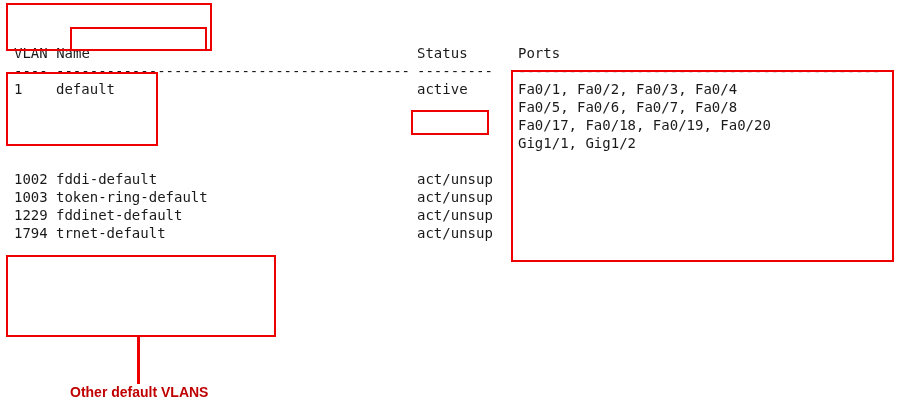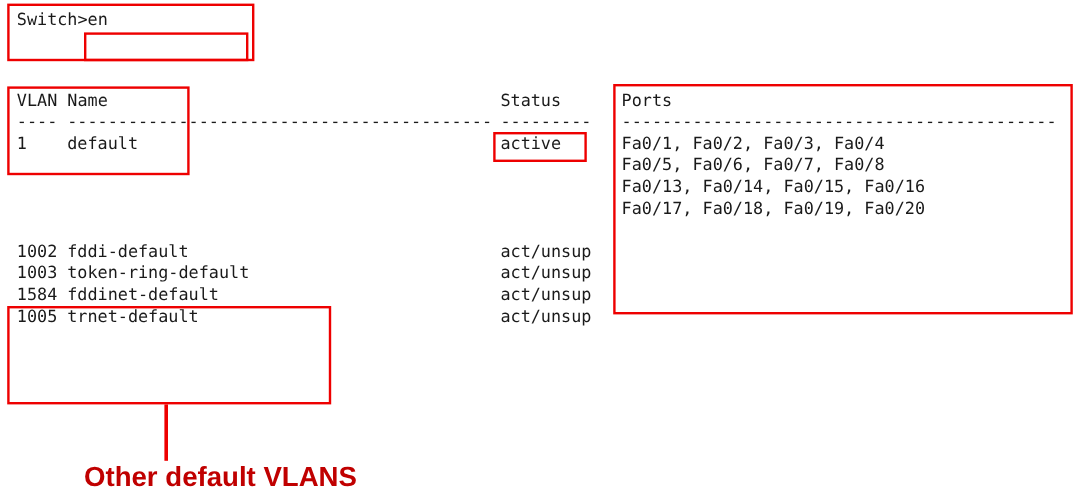--- a/index.html
+++ b/index.html
@@ -13,52 +13,51 @@
   }
   .stage { position: absolute; inset: 0; }
   .terminal {
     position: absolute;
     left: 14px;
     top: 8px;
     font-size: 14px;
     line-height: 18px;
   }
   .t-line { position: relative; height: 18px; white-space: pre; }
-  .abs { position: absolute; top: 13px; }
+  .abs { position: absolute; top: 0; }
   .col-vlan   { left: 0; }
   .col-name   { left: 42px; }
   .col-status { left: 403px; }
   .col-ports  { left: 504px; }
   .rbox {
     position: absolute;
     border: 2px solid var(--annotation-red, #ee0000);
     pointer-events: none;
   }
   .vline {
     position: absolute;
     width: 3px;
     background: var(--annotation-red, #ee0000);
   }
   .caption {
     position: absolute;
     font-family: "Liberation Sans", sans-serif;
     font-weight: bold;
-    font-size: 23px;
+    font-size: 14px;
     color: var(--caption-red, #c00000);
     white-space: nowrap;
   }
 </style>
 </head>
 <body>
 
 <div class="stage">
 
   <div class="terminal">
 
-    <div class="t-line">Switch&gt;en</div>
 
 
     <div class="t-line"></div>
     <div class="t-line"></div>
 
     <div class="t-line">
       <span class="abs col-vlan">VLAN Name</span>
       <span class="abs col-status">Status</span>
       <span class="abs col-ports">Ports</span>
     </div>
@@ -74,45 +73,45 @@
       <span class="abs col-vlan">1</span>
       <span class="abs col-name">default</span>
       <span class="abs col-status">active</span>
       <span class="abs col-ports">Fa0/1, Fa0/2, Fa0/3, Fa0/4</span>
     </div>
 
     <div class="t-line">
       <span class="abs col-ports">Fa0/5, Fa0/6, Fa0/7, Fa0/8</span>
     </div>
     <div class="t-line">
-      <span class="abs col-ports">Fa0/13, Fa0/14, Fa0/15, Fa0/16</span>
+      <span class="abs col-ports">Fa0/17, Fa0/18, Fa0/19, Fa0/20</span>
     </div>
     <div class="t-line">
-      <span class="abs col-ports">Fa0/17, Fa0/18, Fa0/19, Fa0/20</span>
+      <span class="abs col-ports">Gig1/1, Gig1/2</span>
     </div>
 
     <div class="t-line"></div>
 
     <div class="t-line">
       <span class="abs col-vlan">1002</span>
       <span class="abs col-name">fddi-default</span>
       <span class="abs col-status">act/unsup</span>
     </div>
     <div class="t-line">
       <span class="abs col-vlan">1003</span>
       <span class="abs col-name">token-ring-default</span>
       <span class="abs col-status">act/unsup</span>
     </div>
     <div class="t-line">
-      <span class="abs col-vlan">1584</span>
+      <span class="abs col-vlan">1229</span>
       <span class="abs col-name">fddinet-default</span>
       <span class="abs col-status">act/unsup</span>
     </div>
     <div class="t-line">
-      <span class="abs col-vlan">1005</span>
+      <span class="abs col-vlan">1794</span>
       <span class="abs col-name">trnet-default</span>
       <span class="abs col-status">act/unsup</span>
     </div>
   </div>
 
   <div class="rbox" style="left:6px; top:3px; width:206px; height:48px;"></div>
   <div class="rbox" style="left:70px; top:27px; width:137px; height:24px;"></div>
   <div class="rbox" style="left:6px; top:72px; width:152px; height:74px;"></div>
   <div class="rbox" style="left:411px; top:110px; width:78px; height:25px;"></div>
   <div class="rbox" style="left:511px; top:70px; width:383px; height:192px;"></div>

